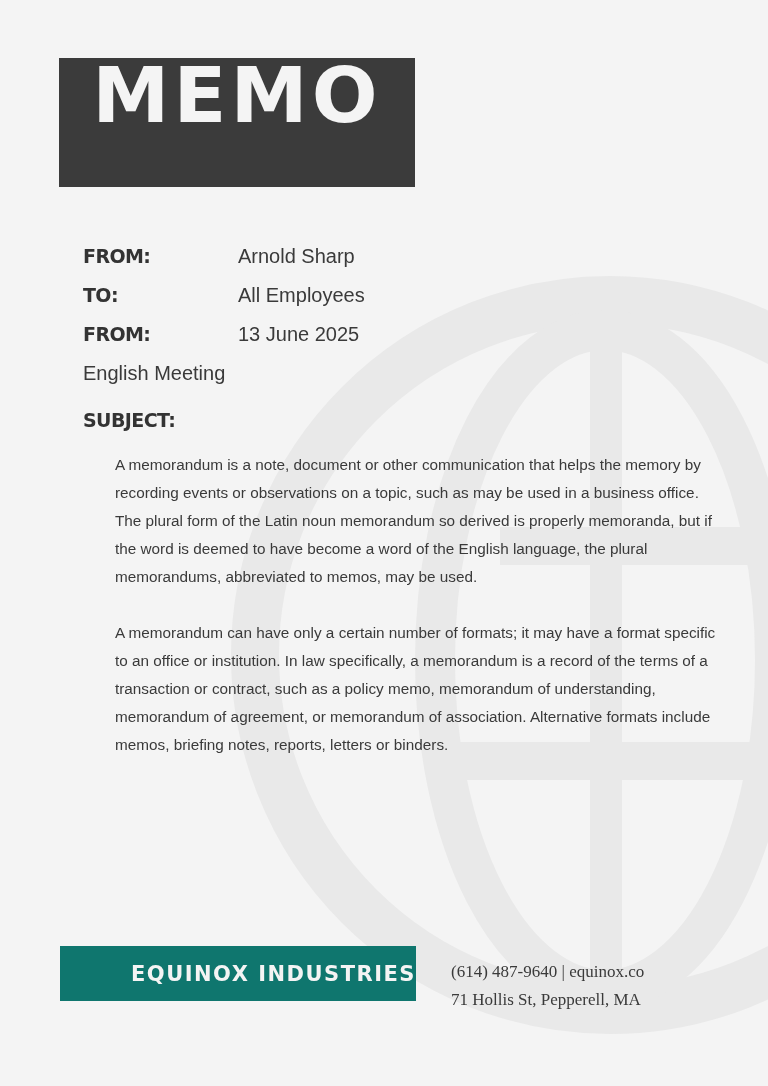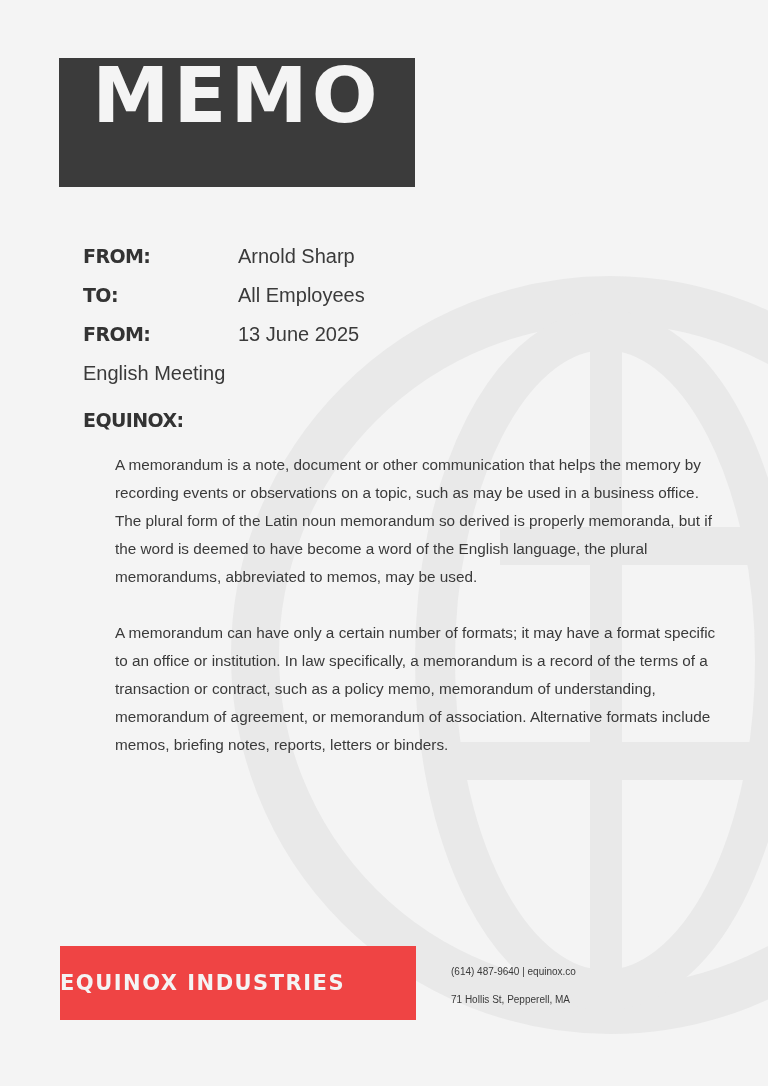--- a/index.html
+++ b/index.html
@@ -77,40 +77,41 @@
       font-size: 15.3px;
       line-height: 28px;
       color: #3a3a3a;
       margin-bottom: 28px;
       margin-left: 32px;
     }
 
     .footer-banner {
       position: absolute;
       left: 60px; top: 946px;
-      width: 356px; height: 74px;
-      background: #ef4444;
-      display: flex; align-items: center; justify-content: flex-start;
+      width: 356px; height: 55px;
+      background: #0f766e;
+      display: flex; align-items: center; justify-content: flex-end;
     }
     .company-name {
       color: #f4f4f4;
       font-family: "DejaVu Sans", sans-serif;
       font-weight: bold;
       font-size: 21px;
       letter-spacing: 1.5px;
     }
 
     .contact {
       position: absolute;
       left: 451px; top: 958px;
     }
     .contact div {
-      font-size: 10px;
+      font-size: 17px;
       line-height: 28px;
       color: #3a3a3a;
+      font-family: Liberation Serif, serif;
     }
   </style>
 </head>
 <body>
 
 <svg class="watermark" viewBox="0 0 768 1086" xmlns="http://www.w3.org/2000/svg">
   <g fill="none" stroke="#e9e9e9">
 
     <circle cx="610" cy="655" r="355" stroke-width="48"></circle>
 
@@ -142,21 +143,21 @@
     </div>
     <div class="field-row">
       <span class="field-label">FROM:</span>
       <span class="field-value">13 June 2025</span>
     </div>
     <div class="field-row">
       <span class="field-value">English Meeting</span>
     </div>
   </div>
 
-  <div class="message-label">EQUINOX:</div>
+  <div class="message-label">SUBJECT:</div>
 
   <div class="message-body">
     <p>A memorandum is a note, document or other communication that helps the memory by recording events or observations on a topic, such as may be used in a business office. The plural form of the Latin noun memorandum so derived is properly memoranda, but if the word is deemed to have become a word of the English language, the plural memorandums, abbreviated to memos, may be used.</p>
     <p>A memorandum can have only a certain number of formats; it may have a format specific to an office or institution. In law specifically, a memorandum is a record of the terms of a transaction or contract, such as a policy memo, memorandum of understanding, memorandum of agreement, or memorandum of association. Alternative formats include memos, briefing notes, reports, letters or binders.</p>
   </div>
 
   <div class="footer-banner">
     <span class="company-name">EQUINOX INDUSTRIES</span>
   </div>
 

